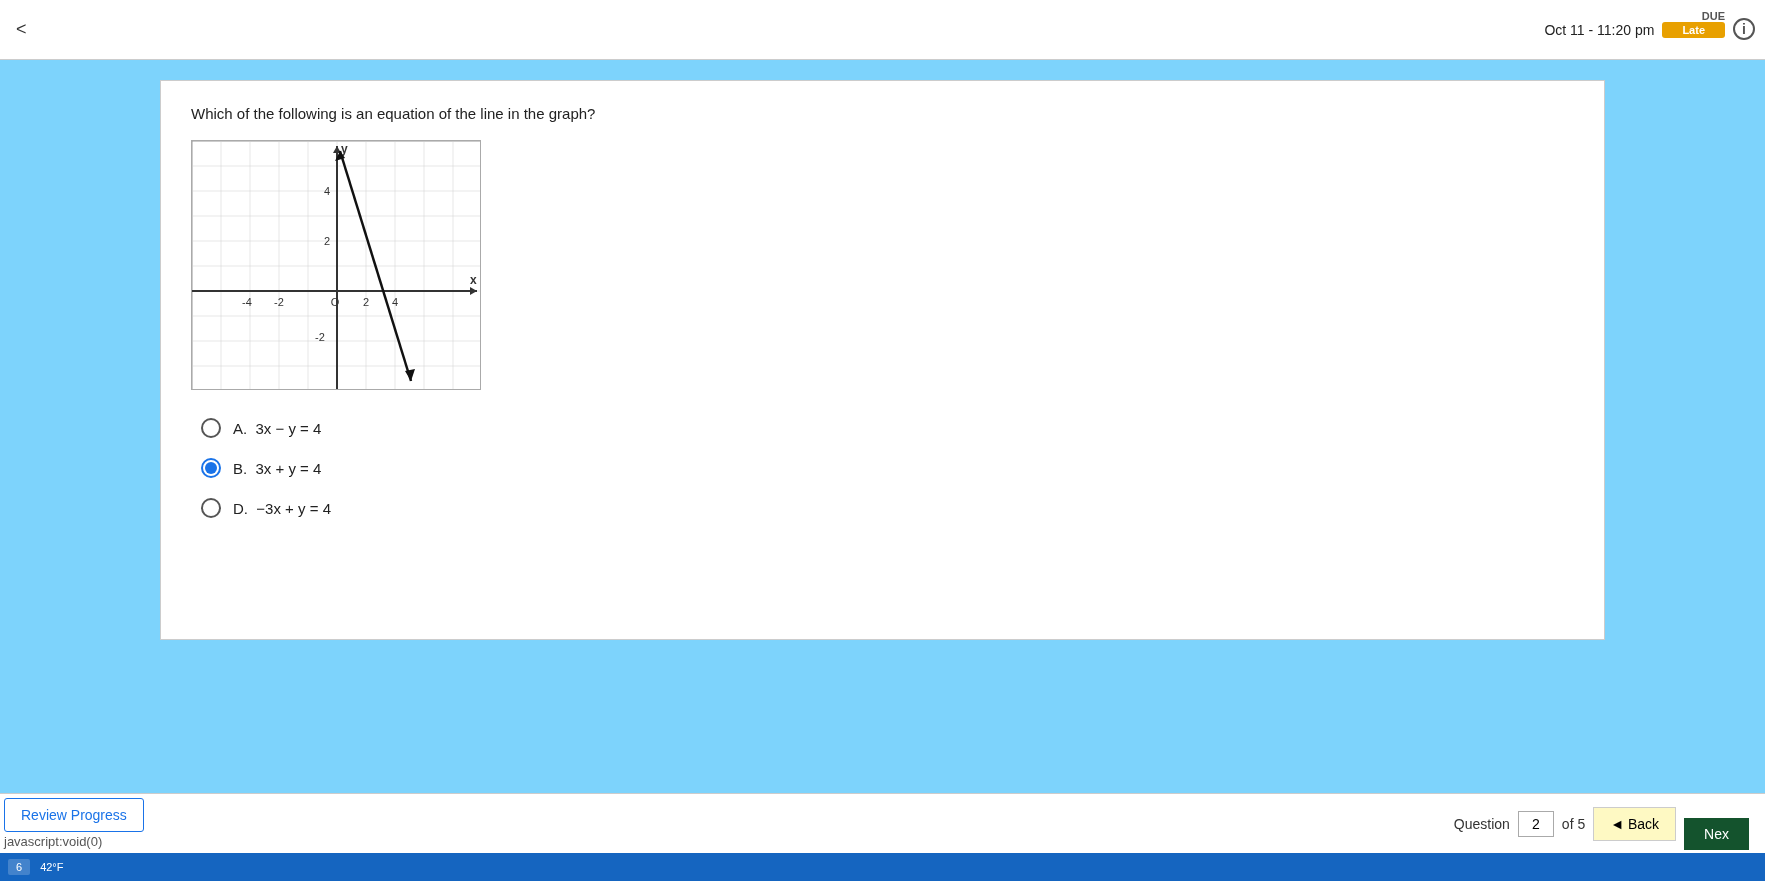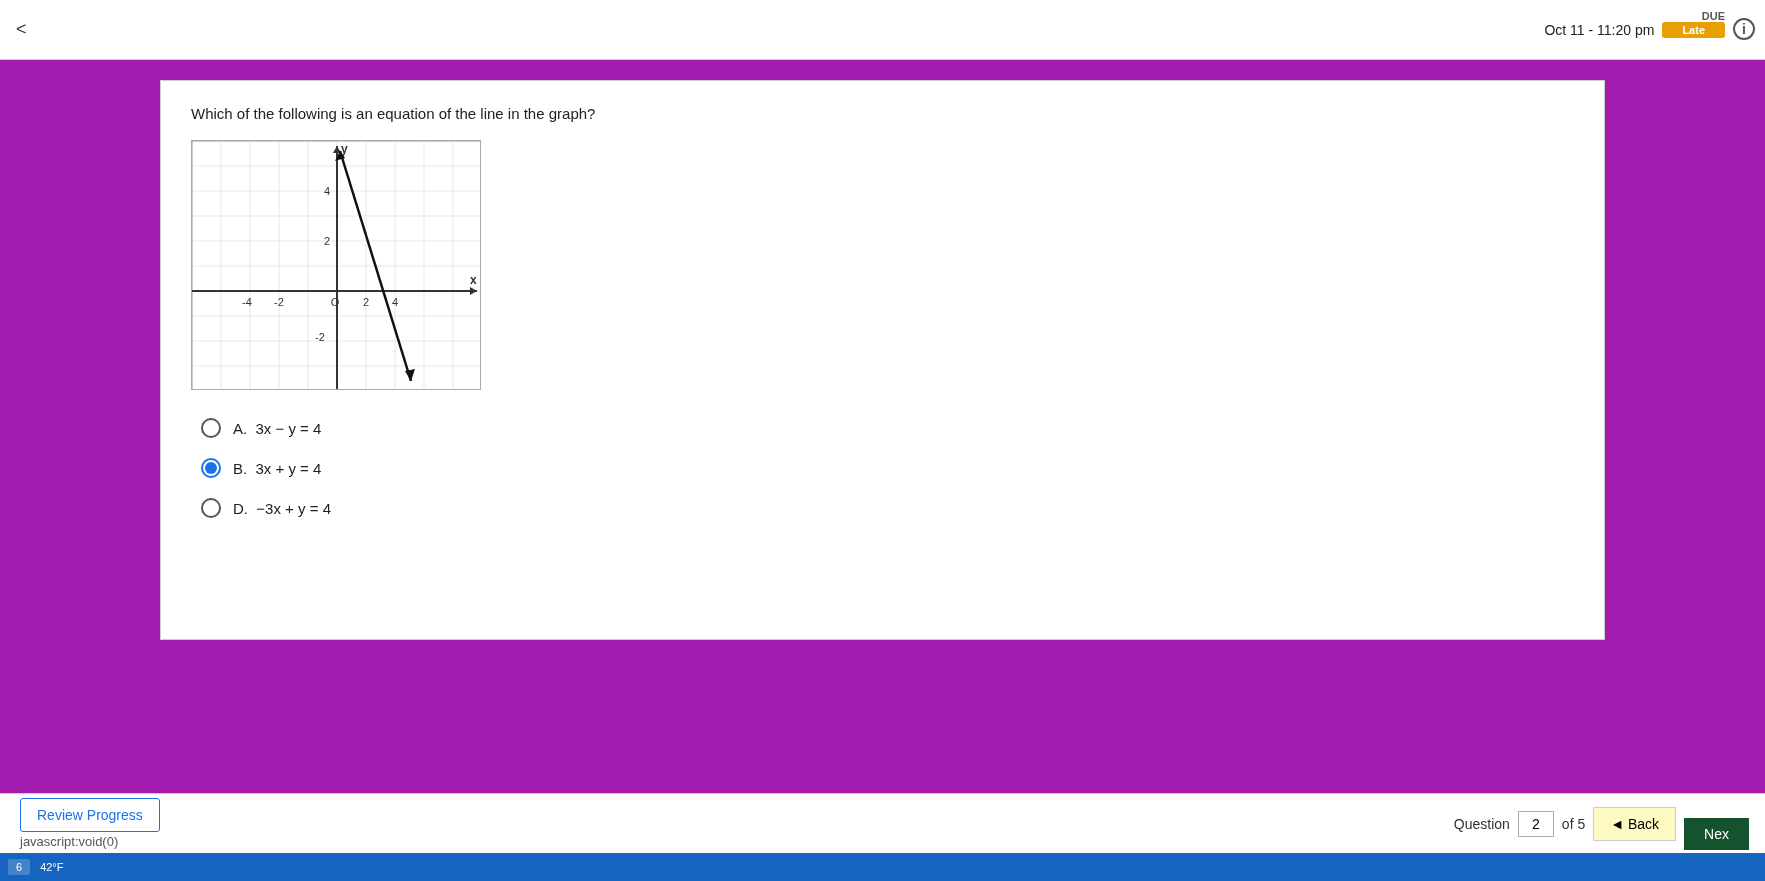--- a/index.html
+++ b/index.html
@@ -84,21 +84,21 @@
       align-items: center;
       justify-content: center;
       font-weight: bold;
       font-size: 14px;
       color: #555;
       cursor: pointer;
     }
 
     
     .main-content {
-      background: #a21caf;
+      background: #7dd3fc;
       height: calc(881px - 60px - 60px);
       overflow-y: auto;
       padding: 20px 160px;
     }
 
     .question-card {
       background: #fff;
       padding: 24px 30px 40px;
       border: 1px solid #ccc;
       min-height: 560px;
@@ -355,21 +355,21 @@
 
 
       <div class="answer-option">
         <div class="radio-outer"></div>
         <span class="option-label">D.&nbsp;&nbsp;−3x + y = 4</span>
       </div>
     </div>
   </div>
 </div>
 
-<div class="bottom-bar" style="position:absolute; bottom:28px; left:0; right:0; height:60px; background:#fff; border-top:1px solid #ccc; display:flex; align-items:center; padding:0 20px;">
+<div class="bottom-bar" style="position:absolute; bottom:28px; left:0; right:0; height:60px; background:#fff; border-top:1px solid #ccc; display:flex; align-items:center; padding:0 4px;">
   <div style="display:flex;flex-direction:column;">
     <button class="review-progress-btn">Review Progress</button>
     <span class="javascript-hint">javascript:void(0)</span>
   </div>
 
   <div class="question-nav">
     <span class="question-label">Question</span>
     <div class="question-number-box">2</div>
     <span class="of-label">of 5</span>
     <button class="nav-btn">◄ Back</button>

